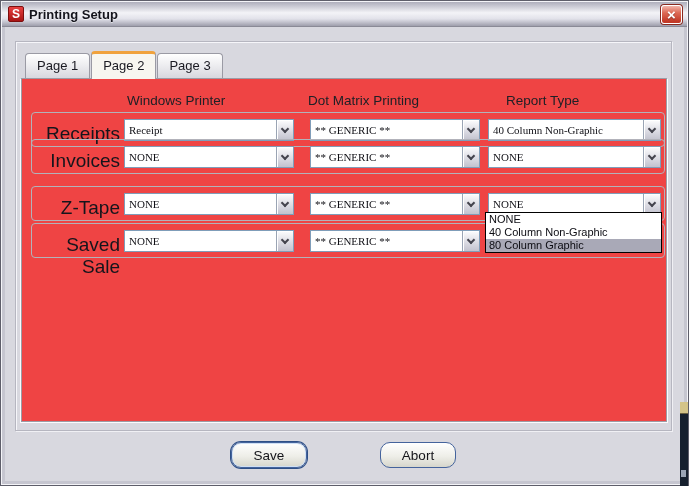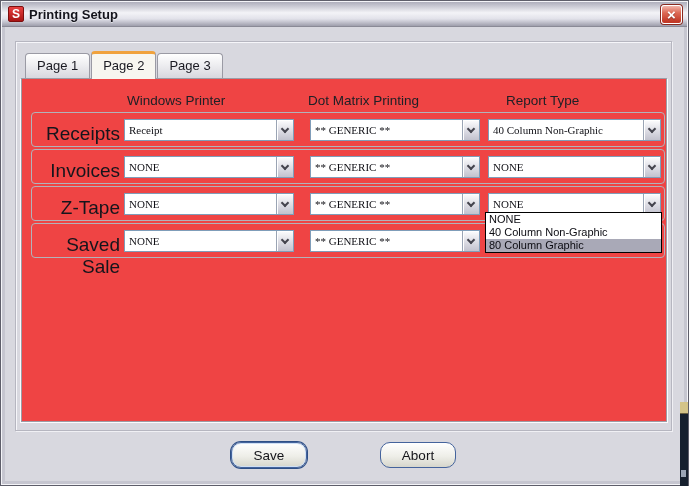--- a/index.html
+++ b/index.html
@@ -49,21 +49,21 @@
   .page { position:absolute; left:20px; top:77px; width:646px; height:344px;
     background:#ef4444;
     border:1px solid #9c9ca6;
     box-shadow:1px 1px 0 #fbfbfd, -1px 1px 0 #fbfbfd; z-index:5; }
 
   .col-header { position:absolute; font-size:13.5px; color:#202026; top:14px; }
   .h1 { left:105px; } .h2 { left:286px; } .h3 { left:484px; }
 
   .row { position:absolute; left:9px; width:634px; height:35px;
     border:1px solid #b2b2ba; border-radius:4px; background:transparent; }
-  .r0 { top:33px; } .r1 { top:70px; } .r2 { top:107px; } .r3 { top:144px; }
+  .r0 { top:33px; } .r1 { top:60px; } .r2 { top:107px; } .r3 { top:144px; }
   .row-label { position:absolute; left:0; top:10px; width:88px; text-align:right;
     font-size:19px; color:#15151c; }
 
   .combo { position:absolute; top:6px; height:22px; background:#fff;
     border:1px solid #7f9db9; display:flex; align-items:center; cursor:default; }
   .c1 { left:92px; width:170px; } .c2 { left:278px; width:170px; } .c3 { left:456px; width:173px; }
   .combo-text { flex:1; font-size:11px; color:#101016; padding:0 4px; white-space:nowrap; overflow:hidden;font-family:Liberation Serif, serif; }
   .combo-btn { width:17px; height:100%; border-left:1px solid #9aa4b4;
     background:linear-gradient(#fdfdfe, #dcdce4 55%, #c2c2ce);
     box-shadow:inset 1px 1px 0 #ffffff;

